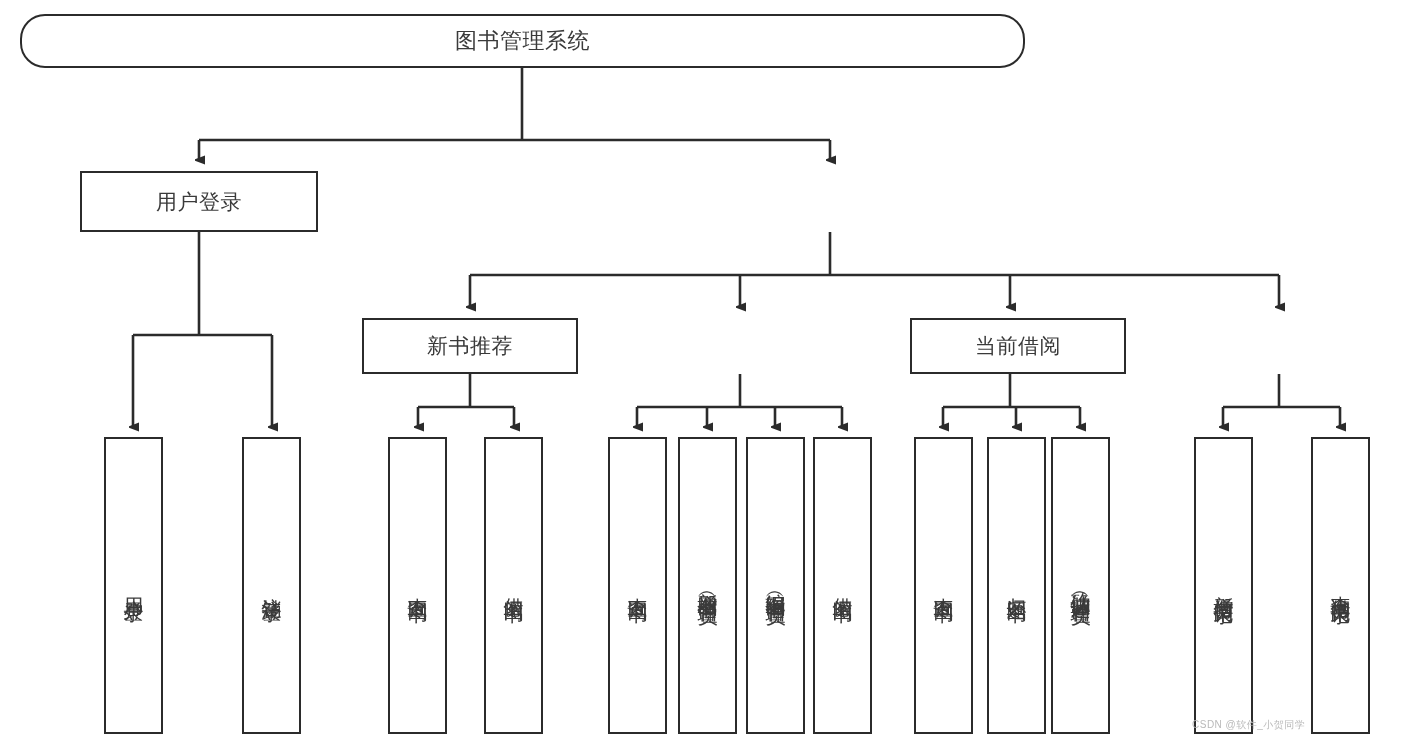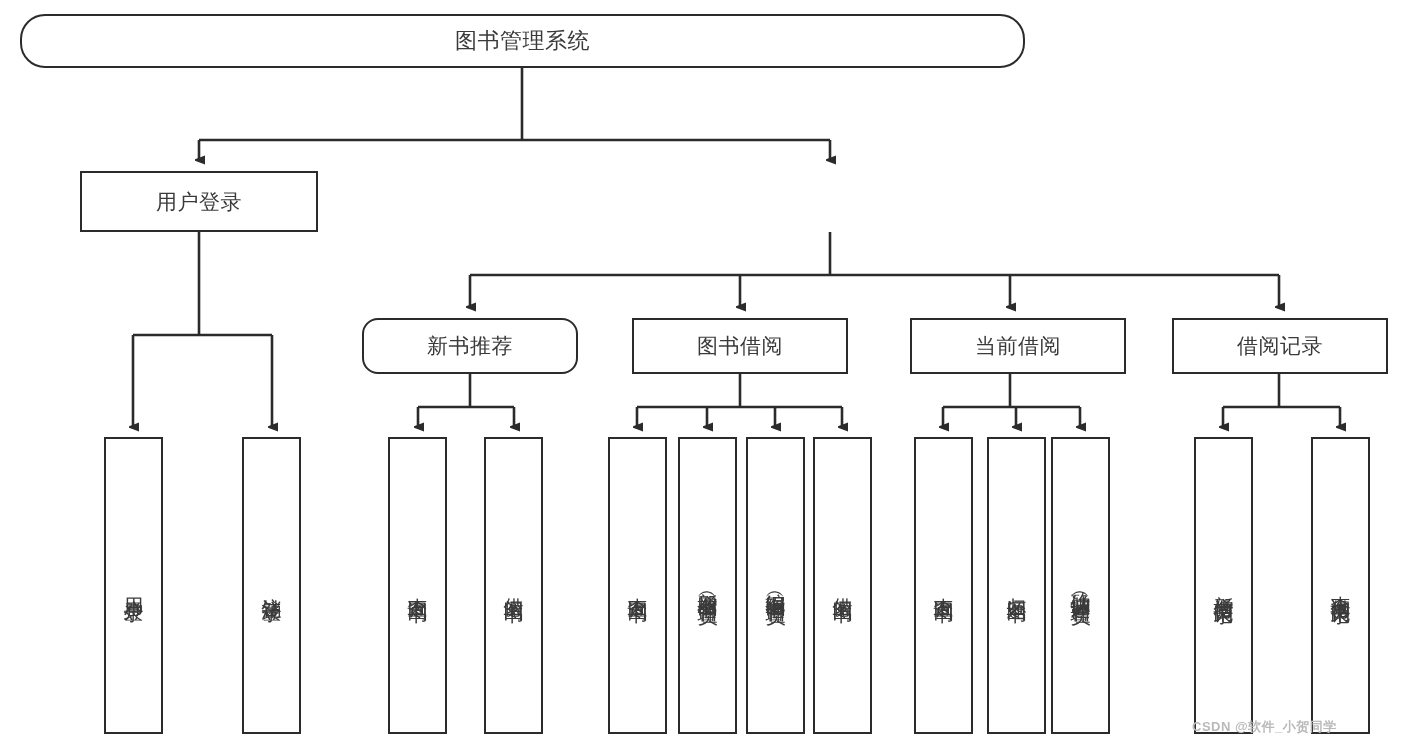--- a/index.html
+++ b/index.html
@@ -52,25 +52,24 @@
   .node.v .vlabel {
     writing-mode: vertical-rl;
     text-orientation: upright;
     white-space: nowrap;
   }
   #title-node {
     font-size: 22px;
   }
   .watermark {
     position: absolute;
-    font-size: 13px;
+    font-size: 10px;
     color: #b9b9b9;
     white-space: nowrap;
     letter-spacing: 0.5px;
-    font-weight: bold;
   }
 </style>
 </head>
 <body>
 
 <div id="canvas">
 
   <svg class="edges" viewBox="0 0 1405 747" xmlns="http://www.w3.org/2000/svg">
     <defs>
       <marker id="arrow" markerWidth="10" markerHeight="10" refX="4.6" refY="6" orient="auto" markerUnits="userSpaceOnUse">
@@ -122,31 +121,25 @@
   </svg>
 
   <div class="node h" id="title-node" style="left:20px; top:14px; width:1005px; height:54px;border-radius:25px;">
     <span>图书管理系统</span>
   </div>
 
   <div class="node h" style="left:80px; top:171px; width:238px; height:61px;">
     <span>用户登录</span>
   </div>
 
-  <div class="node h" style="left:362px; top:318px; width:216px; height:56px;border-radius:16px;">
+  <div class="node h" style="left:362px; top:318px; width:216px; height:56px;">
     <span>新书推荐</span>
-  </div>
-  <div class="node h" style="left:632px; top:318px; width:216px; height:56px;">
-    <span>图书借阅</span>
   </div>
   <div class="node h" style="left:902px; top:318px; width:216px; height:56px;margin-left:8px;">
     <span>当前借阅</span>
-  </div>
-  <div class="node h" style="left:1172px; top:318px; width:216px; height:56px;">
-    <span>借阅记录</span>
   </div>
 
   <div class="node v" style="left:104px; top:437px; width:59px; height:297px;">
     <span class="vlabel">用户登录</span>
   </div>
   <div class="node v" style="left:242px; top:437px; width:59px; height:297px;">
     <span class="vlabel">注销登录</span>
   </div>
 
   <div class="node v" style="left:388px; top:437px; width:59px; height:297px;">

